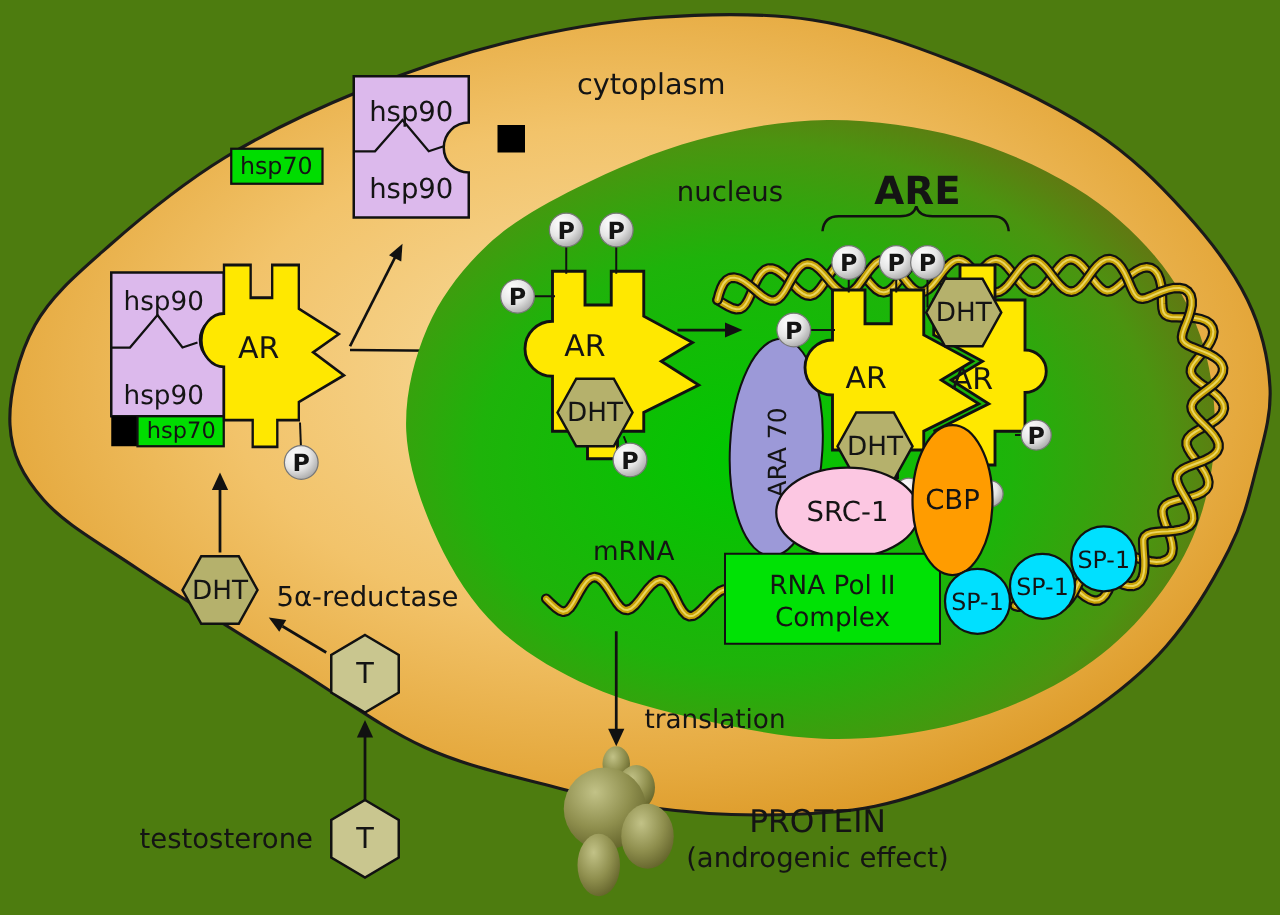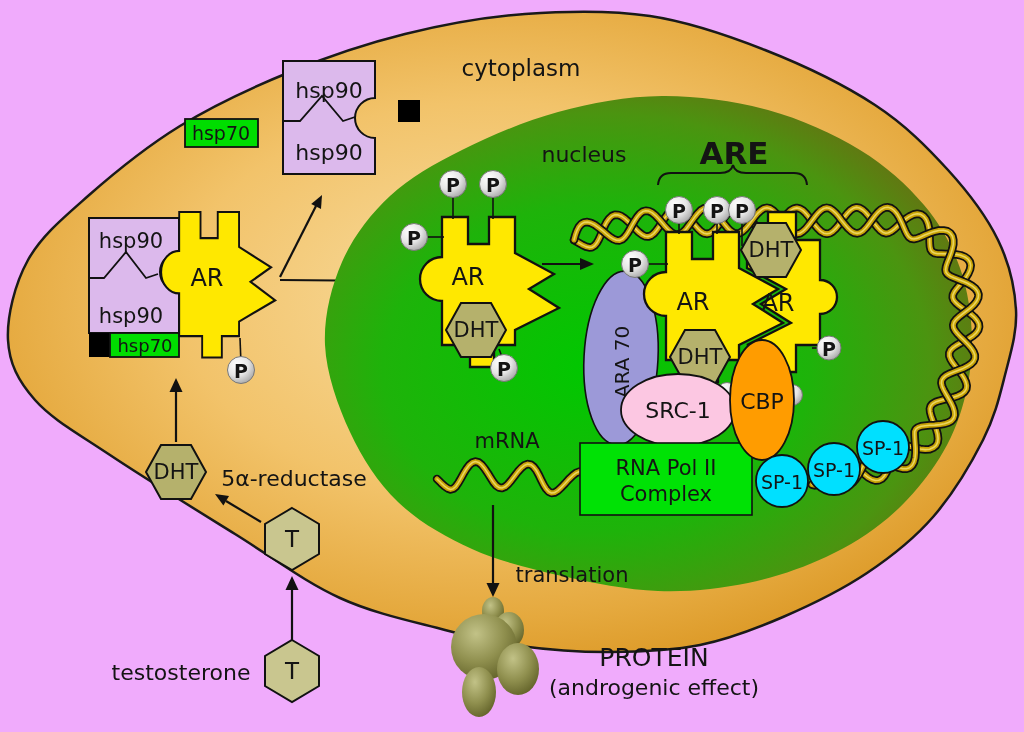--- a/index.html
+++ b/index.html
@@ -1,16 +1,16 @@
 <!DOCTYPE html>
 <html><head>
 <meta charset="utf-8">
 <style>
   html,body{margin:0;padding:0;background:#ffffff;}
-  .stage{position:relative;width:1024px;height:732px;overflow:hidden;background:#f0abfc;}
+  .stage{position:relative;width:1024px;height:732px;overflow:hidden;background:#4d7c0f;}
   svg{display:block;}
   text{font-family:"DejaVu Sans","Liberation Sans",sans-serif;fill:#141414;}
 </style>
 </head>
 <body>
 
 <div class="stage">
 <svg width="1024" height="732" viewBox="0 0 1024 732" xmlns="http://www.w3.org/2000/svg">
   <defs>
     <radialGradient id="gradCell" cx="48%" cy="45%" r="62%">

